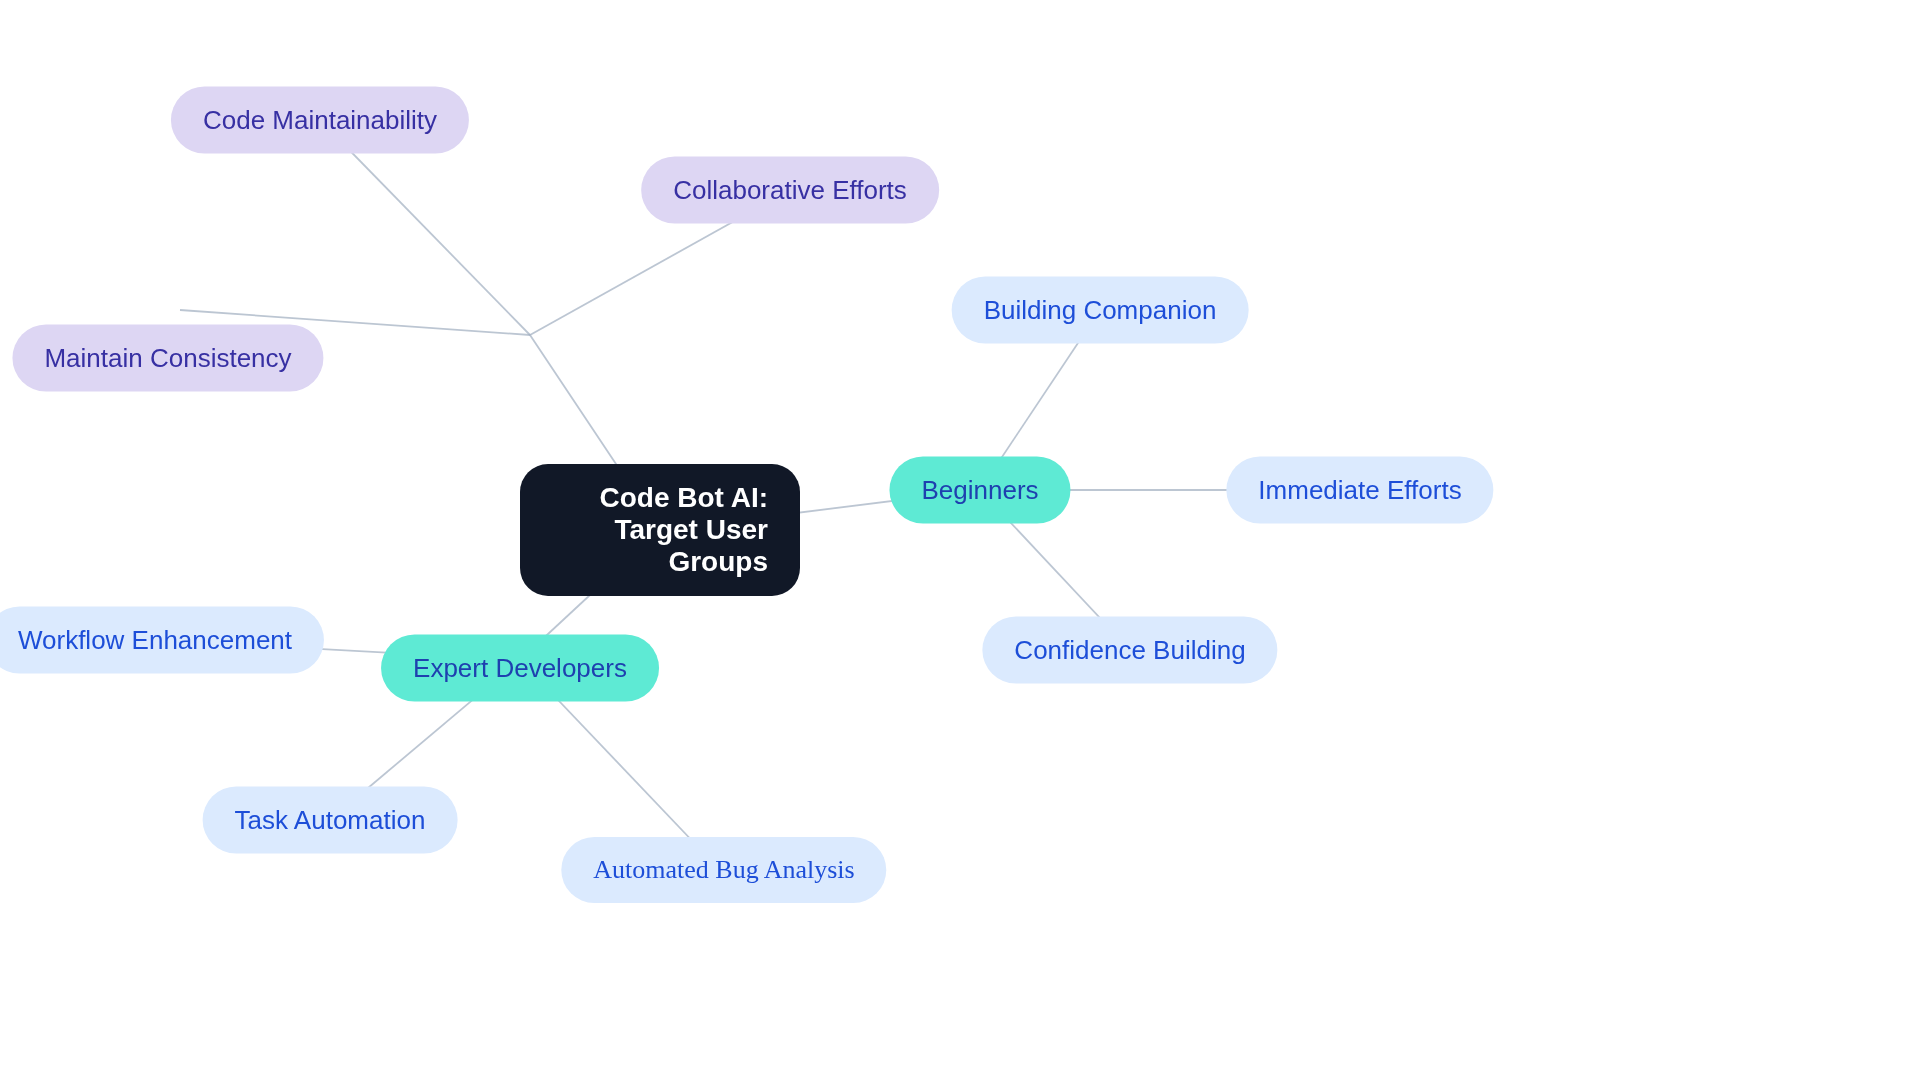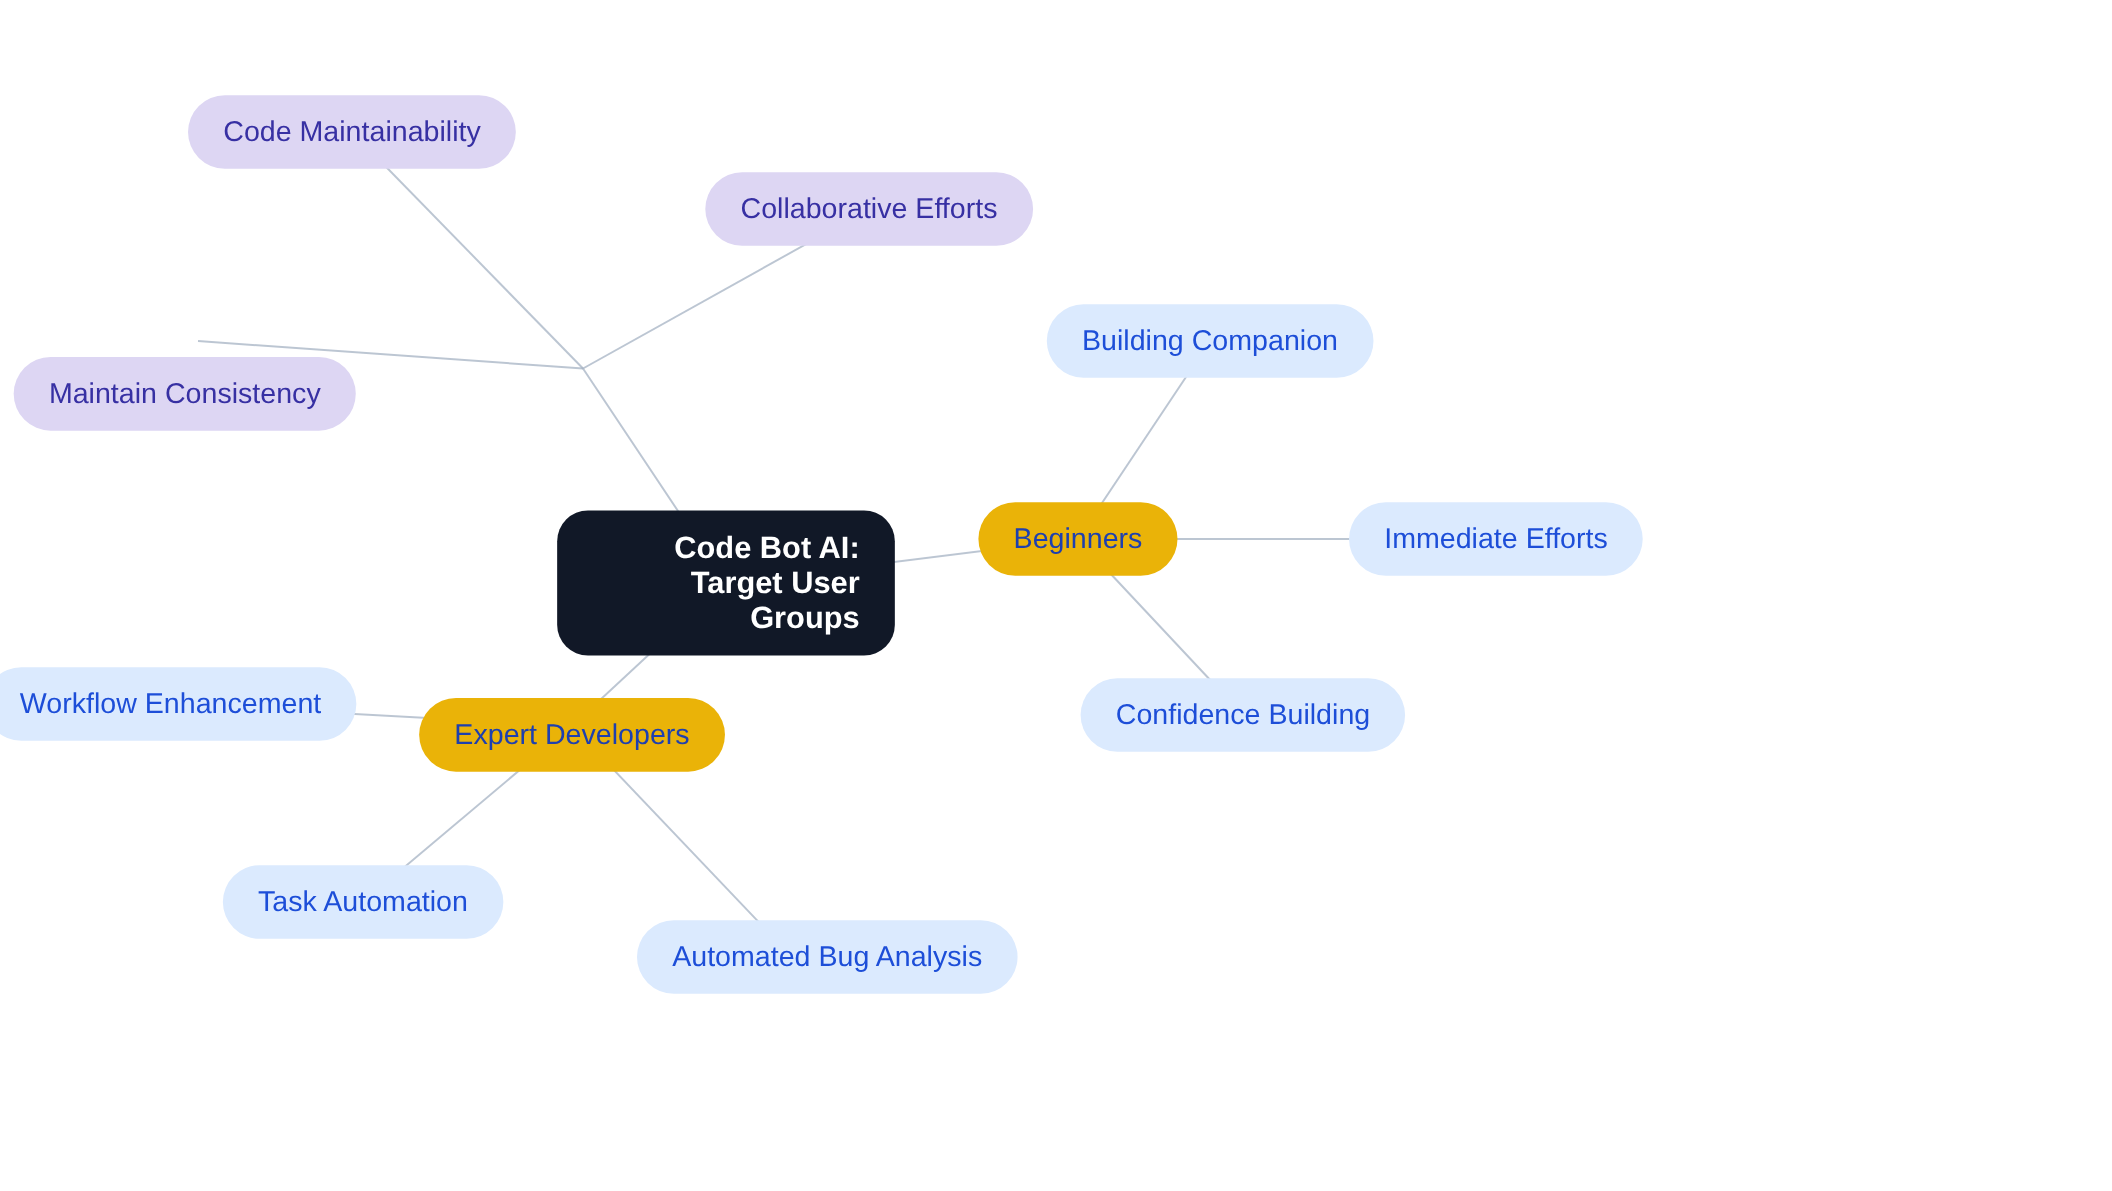--- a/index.html
+++ b/index.html
@@ -33,36 +33,36 @@
       font-size: 26px;
       font-weight: 500;
       padding: 18px 32px;
       transform: translate(-50%, -50%);
     }
     .node-center {
       background: #111827;
       color: #ffffff;
       font-size: 28px;
       font-weight: 600;
-      width: 307px;
+      width: 280px;
       min-height: 100px;
       border-radius: 28px;
     }
     .node-purple {
       background: #ddd6f3;
       color: #3730a3;
       border: none;
     }
     .node-blue {
       background: #dbeafe;
       color: #1d4ed8;
       border: none;
     }
     .node-blue-mid {
-      background: #eab308;
+      background: #5eead4;
       color: #1e40af;
       border: none;
     }
   </style>
 </head>
 <body>
 
 <div id="canvas">
   <svg id="lines">
       <line x1="660" y1="530" x2="530" y2="335" stroke="#a0aec0" stroke-width="1.8" opacity="0.7"></line>
@@ -118,16 +118,16 @@
   </div>
 
   <div class="node node-blue" id="node-workflowEnhancement" style="left:155px; top:640px;">
     <span>Workflow Enhancement</span>
   </div>
 
   <div class="node node-blue" id="node-taskAutomation" style="left:330px; top:820px;">
     <span>Task Automation</span>
   </div>
 
-  <div class="node node-blue" id="node-automatedBugAnalysis" style="left:752px; top:870px;">
+  <div class="node node-blue" id="node-automatedBugAnalysis" style="left:724px; top:870px;font-family:Liberation Serif, serif;">
     <span>Automated Bug Analysis</span>
   </div>
 </div>
 
 </body></html>

